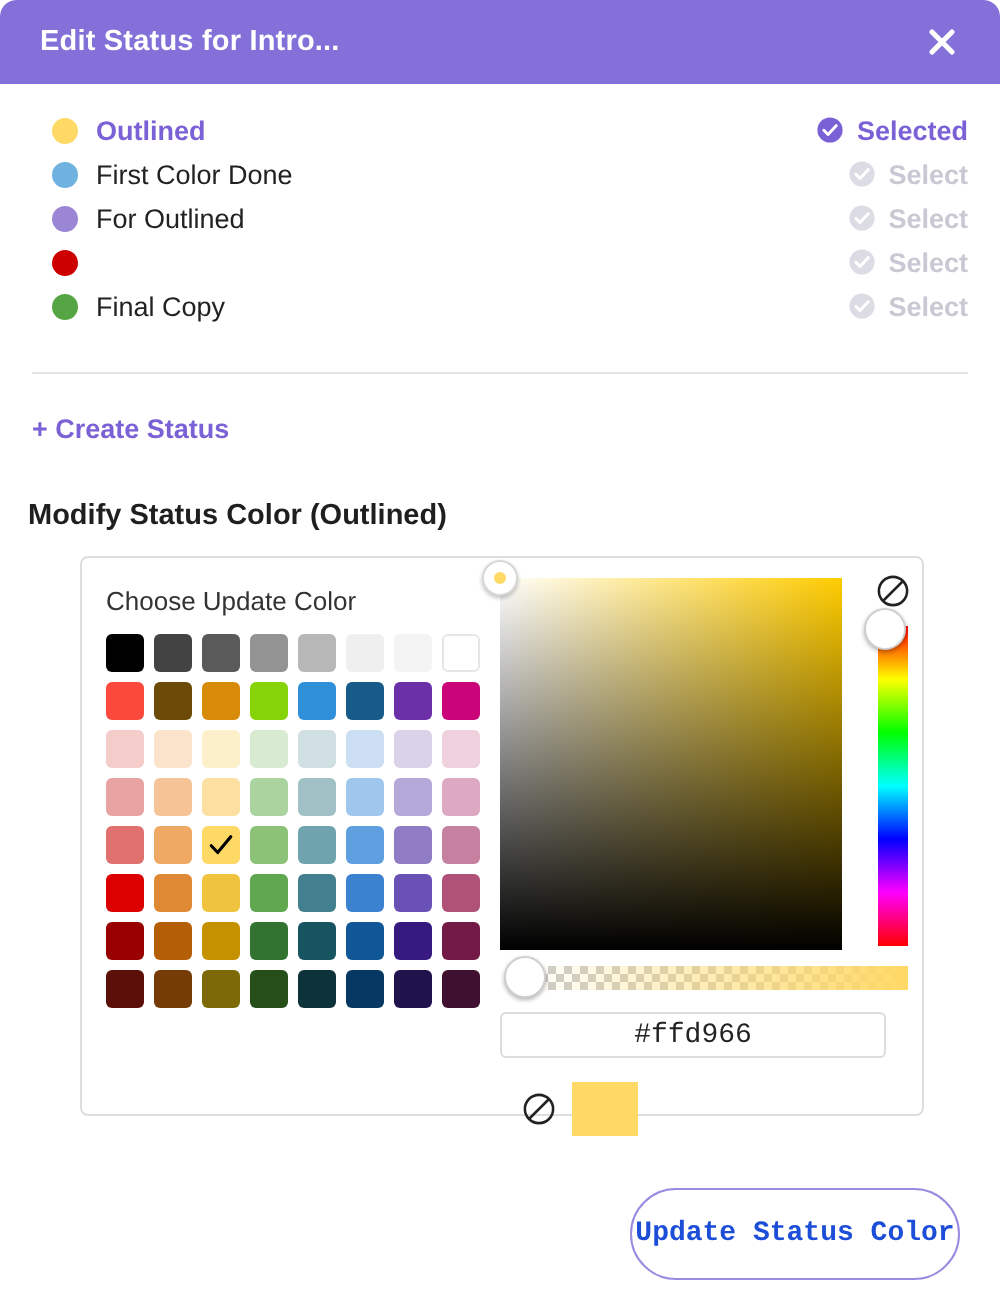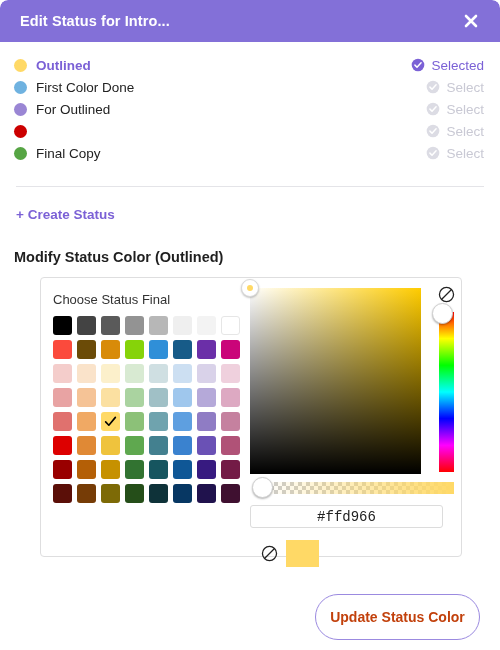--- a/index.html
+++ b/index.html
@@ -24,31 +24,31 @@
   .titlebar .ttl{
     color:#fff;font-size:14.5px;font-weight:bold;letter-spacing:.1px;
     white-space:nowrap;overflow:hidden;text-overflow:ellipsis;
   }
   .closebtn{
     width:22px;height:22px;display:flex;align-items:center;justify-content:center;
     cursor:pointer;flex:0 0 auto;
   }
   .closebtn svg{display:block;}
   
-  .statuslist{padding:12px 16px 0 14px;}
+  .statuslist{padding:12px 16px 0 26px;}
   .srow{
     display:flex;align-items:center;height:22px;margin-bottom:0px;
   }
   .dot{width:13px;height:13px;border-radius:50%;flex:0 0 auto;margin-right:9px;}
   .sname{font-size:13.5px;color:#222;white-space:nowrap;}
   .srow.sel .sname{color:#7b61d6;font-weight:bold;}
   .spacer{flex:1 1 auto;}
   .selwrap{display:flex;align-items:center;cursor:pointer;}
   .chk{width:14px;height:14px;margin-right:6px;flex:0 0 auto;display:block;}
-  .sellbl{font-size:13.5px;color:#c9c9d4;font-weight:normal;}
+  .sellbl{font-size:13.5px;color:#c9c9d4;font-weight:bold;}
   .srow.sel .sellbl{color:#7b61d6;}
   
   .hr{height:1px;background:#e4e4e8;margin:22px 16px 0 16px;}
   .createlink{
     margin:20px 12px 0 16px;font-size:13.5px;color:#7b61d6;font-weight:bold;
     display:inline-block;cursor:pointer;
   }
   .sectionhdr{
     margin:26px 0 0 14px;font-size:14.5px;color:#1f1f1f;font-weight:bold;
   }
@@ -127,22 +127,22 @@
     cursor:text;
   }
   .previewrow{margin-top:12px;display:flex;align-items:center;}
   .previewrow .noclr2{width:17px;height:17px;margin-left:11px;cursor:pointer;}
   .previewsw{width:33px;height:27px;margin-left:8px;cursor:pointer;}
   
   .footer{position:absolute;left:0;right:0;bottom:0;height:64px;}
   .updatebtn{
     position:absolute;right:20px;top:8px;
     width:165px;height:46px;border-radius:26px;
-    border:1px solid #9b8ae0;background:#fff;color:#c2410c;
-    font-size:14px;font-weight:bold;font-family:Liberation Sans, sans-serif;
+    border:1px solid #9b8ae0;background:#fff;color:#1d4ed8;
+    font-size:14px;font-weight:bold;font-family:Liberation Mono, monospace;
     display:flex;align-items:center;justify-content:center;cursor:pointer;
     box-sizing:border-box;
   }
 </style>
 </head>
 <body>
 
 <div class="dialog">
 
   
@@ -227,21 +227,21 @@
   <div class="hr"></div>
 
   <div class="createlink">+ Create Status</div>
 
   <div class="sectionhdr">Modify Status Color (Outlined)</div>
 
   
   <div class="pickershell">
 
     <div class="palettepane">
-      <div class="plabel">Choose Status Final</div>
+      <div class="plabel">Choose Update Color</div>
       <div class="grid">
 
         <div class="sw" style="background:#000000"></div>
         <div class="sw" style="background:#434343"></div>
         <div class="sw" style="background:#5a5a5a"></div>
         <div class="sw" style="background:#939393"></div>
         <div class="sw" style="background:#b7b7b7"></div>
         <div class="sw" style="background:#efefef"></div>
         <div class="sw" style="background:#f3f3f3"></div>
         <div class="sw white" style="background:#ffffff"></div>

